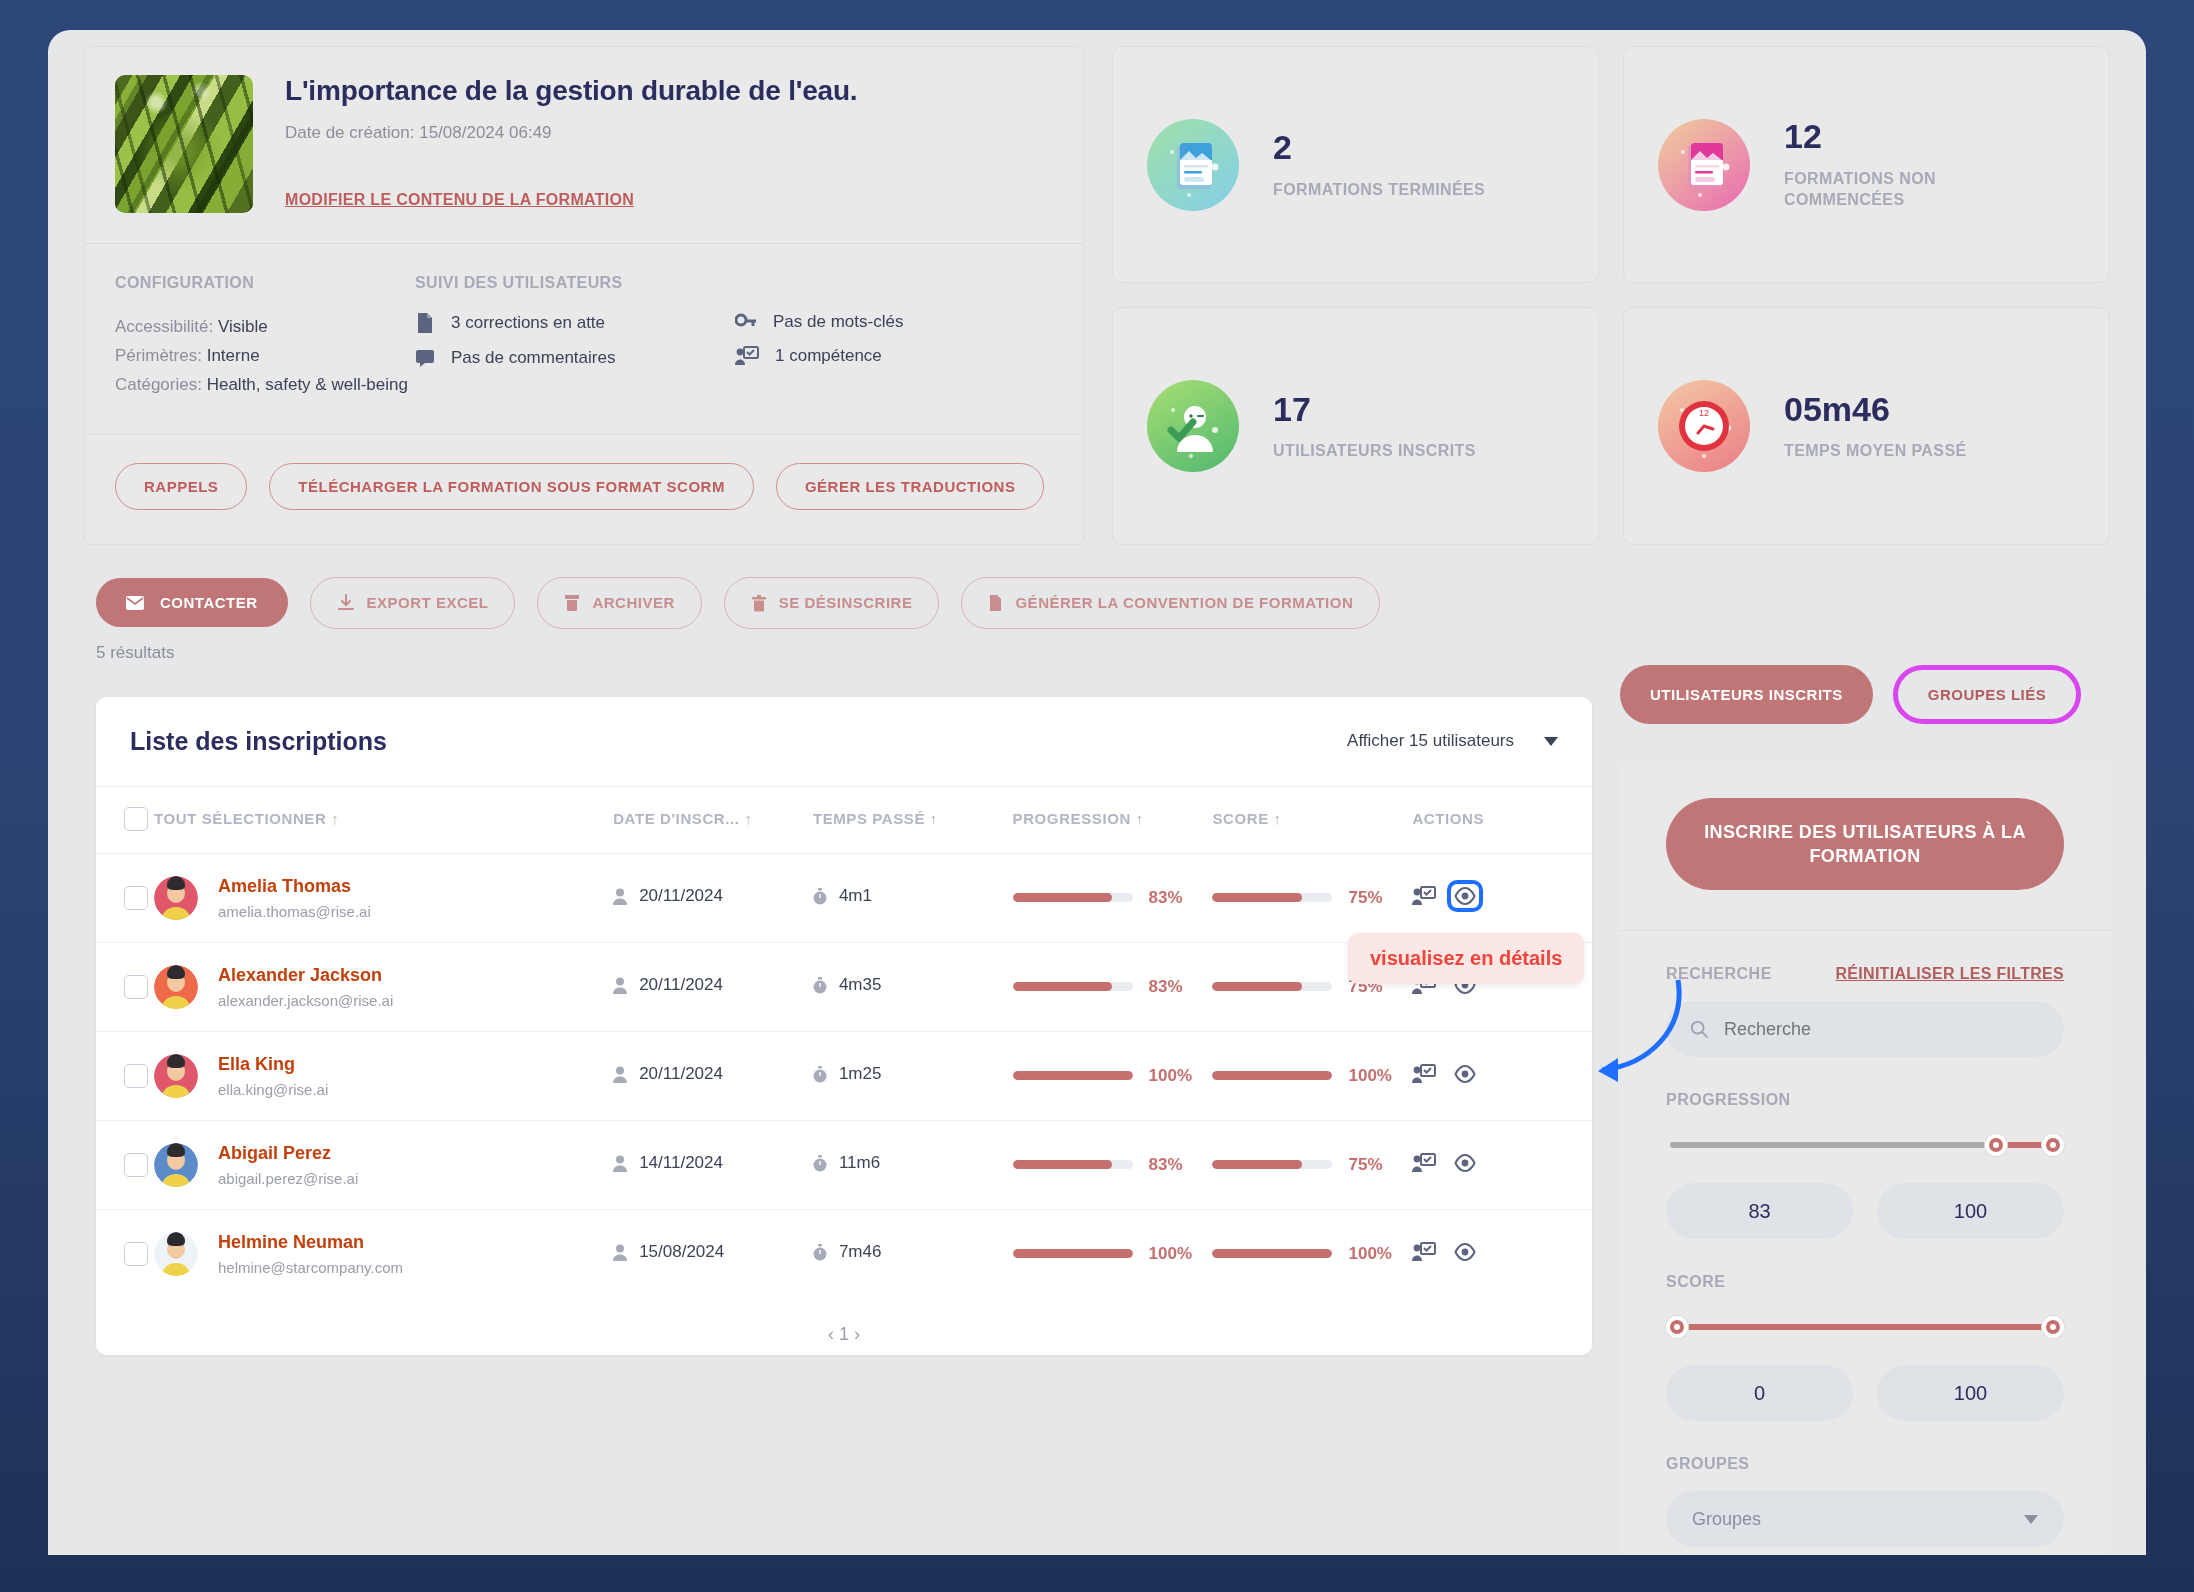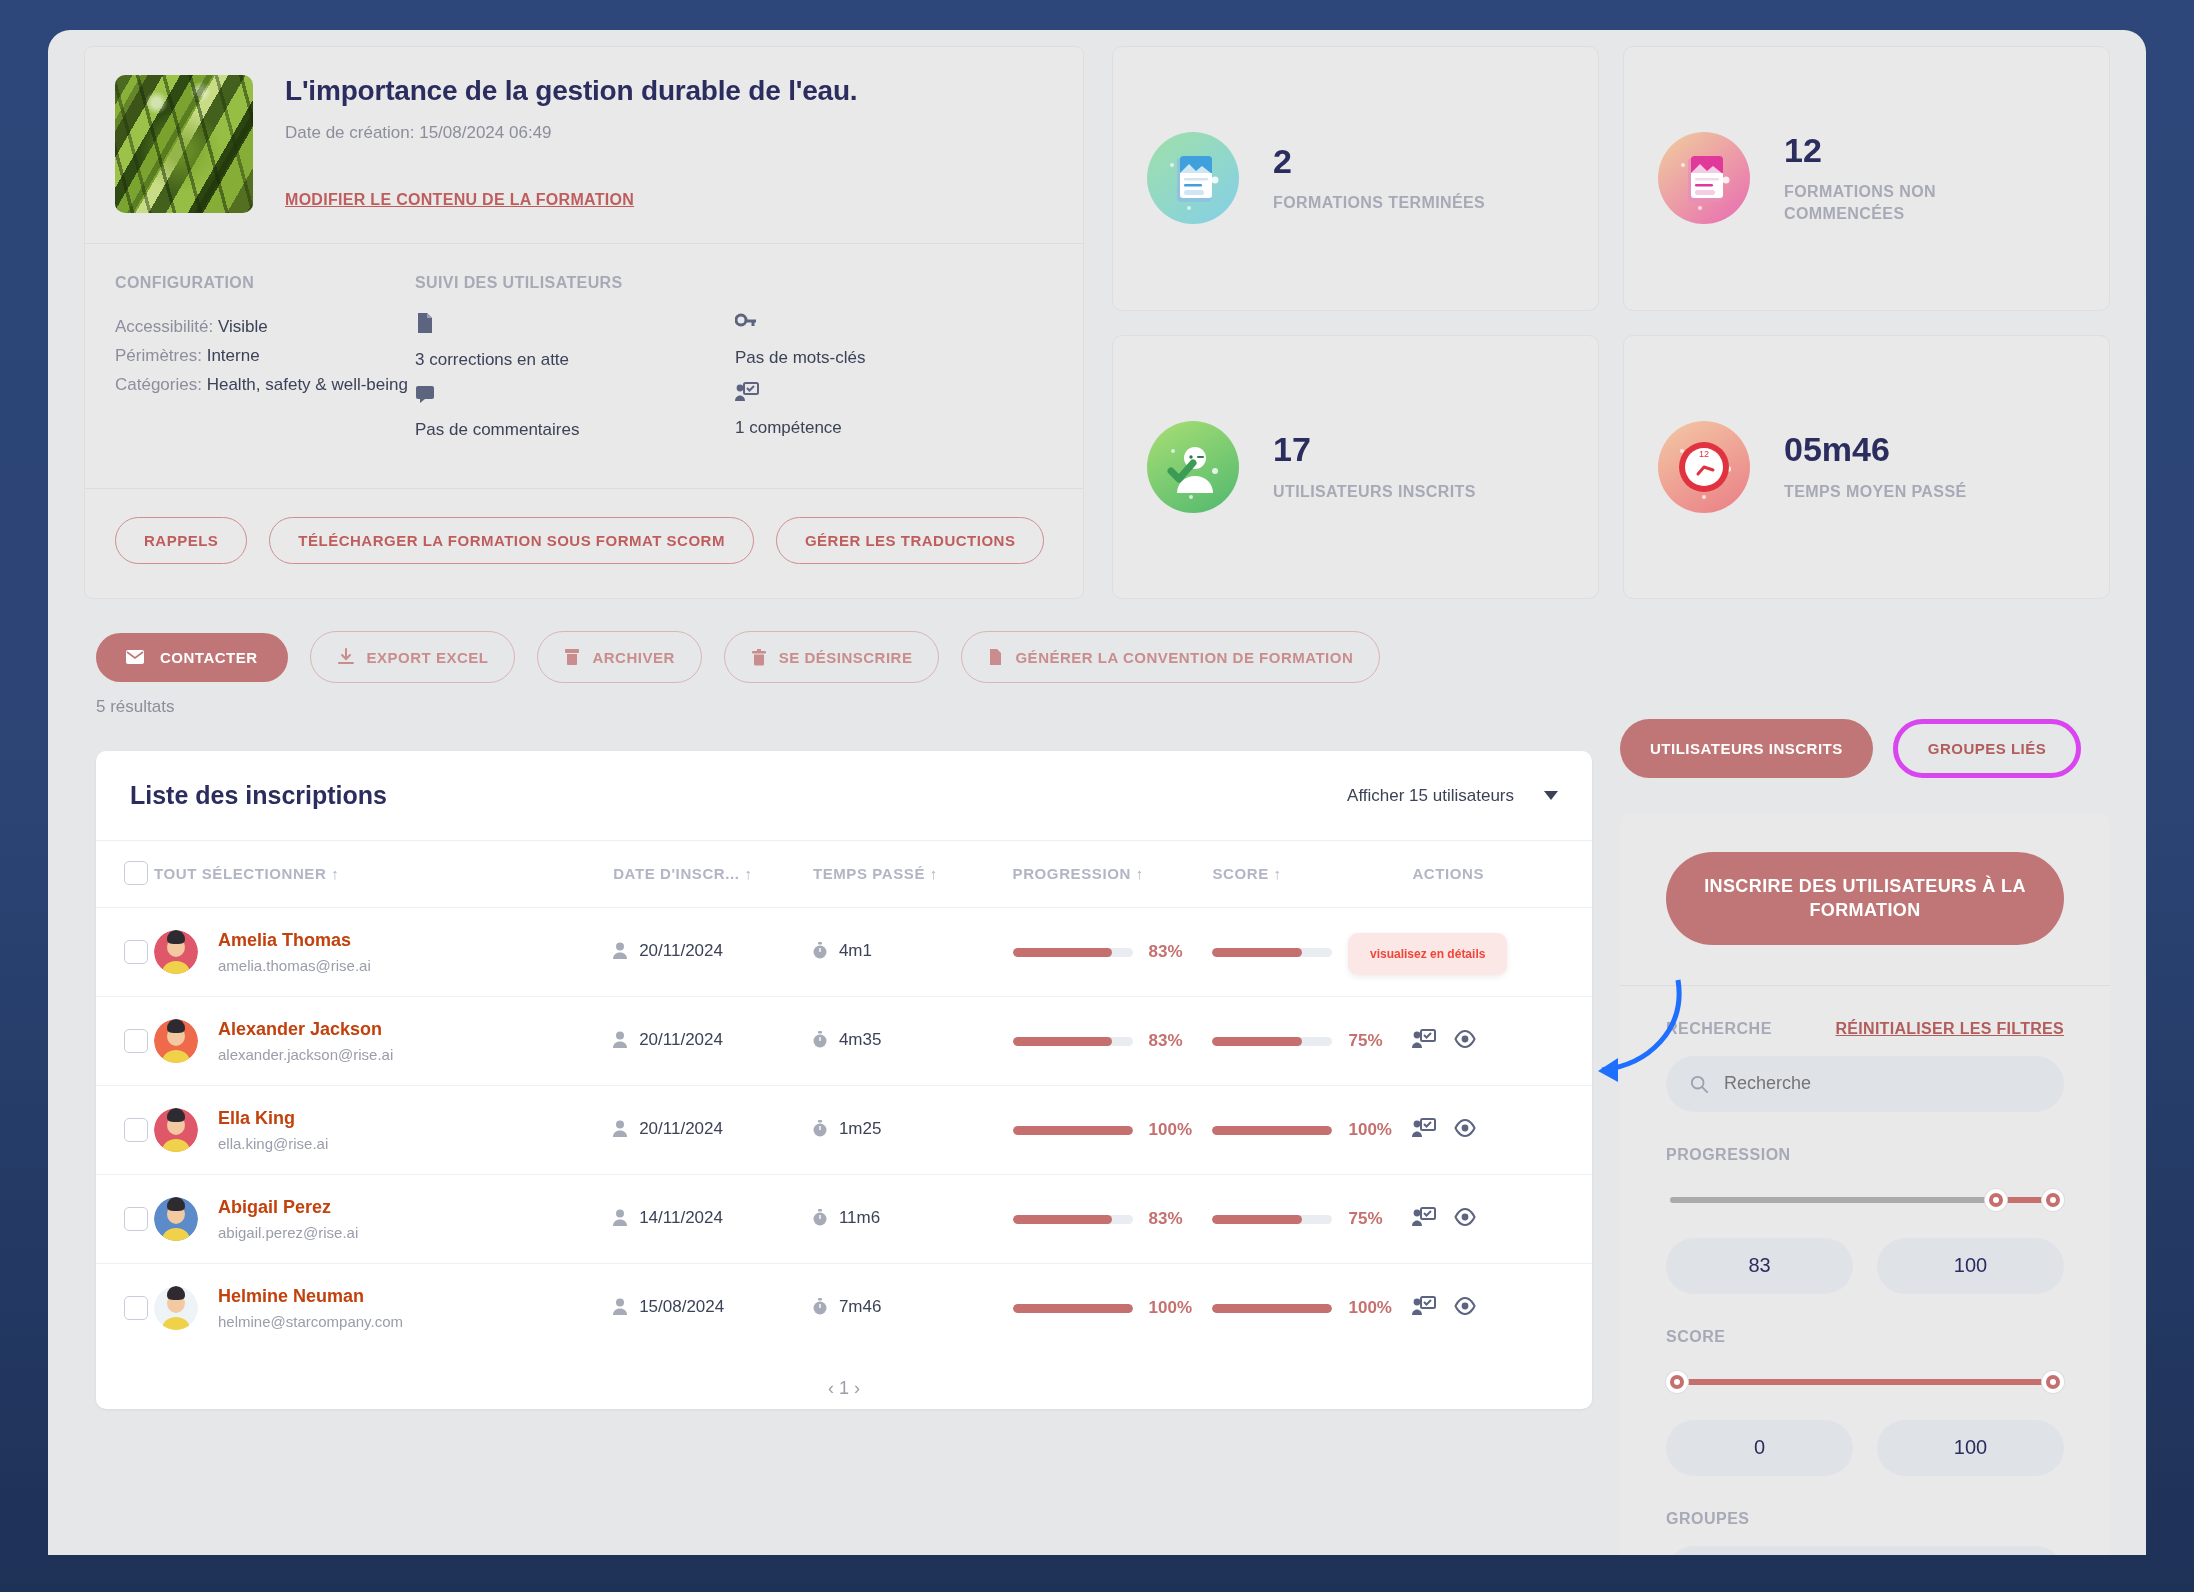--- a/index.html
+++ b/index.html
@@ -56,21 +56,21 @@
   .course-date { margin-top: 16px; font-size: 17px; color: #8c8e9b; }
   .course-edit-link { margin-top: 48px; display: inline-block; font-size: 16px; font-weight: 700; color: #bf5d5d; letter-spacing: .3px; }
 
   .course-meta { display: flex; padding: 30px 30px 34px 30px; border-bottom: 1px solid #dcdcdd; }
   .meta-col-config { width: 300px; }
   .meta-col-follow { flex: 1; display: flex; }
   .meta-head { font-size: 16px; font-weight: 700; color: #a7a9b6; letter-spacing: .4px; margin-bottom: 20px; }
   .meta-line { font-size: 17px; color: #8c8e9b; line-height: 1.72; }
   .meta-line b { color: #3c4257; font-weight: 400; }
   .follow-sub { width: 300px; }
-  .follow-item { display: flex; gap: 16px; font-size: 17px; color: #3c4257; margin-bottom: 14px; flex-direction: column; }
+  .follow-item { display: flex; align-items: center; gap: 16px; font-size: 17px; color: #3c4257; margin-bottom: 14px; }
   .follow-item svg { flex: 0 0 auto; }
 
   .course-actions { display: flex; gap: 22px; padding: 28px 30px 34px 30px; }
   .pill {
     border: 1px solid #cf8f8f; color: #bf5d5d; background: transparent;
     border-radius: 999px; font-size: 15px; font-weight: 700; letter-spacing: .5px;
     padding: 14px 28px; white-space: nowrap;
   }
 
   
@@ -138,21 +138,21 @@
   .bar { width: 120px; height: 9px; border-radius: 999px; background: #e9ecf1; overflow: hidden; }
   .bar > i { display: block; height: 100%; border-radius: 999px; background: #c5706e; }
   .pct { font-size: 17px; font-weight: 700; color: #c5706e; }
   .acts { display: inline-flex; align-items: center; gap: 18px; }
   .eye-hl { outline: 4px solid #1f6fff; outline-offset: 3px; border-radius: 3px; }
 
   
   .callout {
     position: absolute; left: 1300px; top: 903px;
     background: #fbe7e5; color: #f0453a; border-radius: 10px;
-    font-size: 12px; font-weight: 700; padding: 14px 22px; white-space: nowrap;
+    font-size: 20px; font-weight: 700; padding: 14px 22px; white-space: nowrap;
     box-shadow: 0 2px 6px rgba(0,0,0,.08);
   }
   .callout-arrow { position: absolute; left: 1530px; top: 940px; }
 
   
   .tabs-row { display: flex; gap: 20px; margin-top: 36px; justify-content: flex-start; }
   .tab-solid { background:#c07676; color:#fff; border:none; border-radius:999px; font-size:15px; font-weight:700; letter-spacing:.5px; padding:16px 30px; }
   .tab-ghost { background:transparent; color:#b25c5c; border:5px solid #d946ef; border-radius:999px; font-size:15px; font-weight:700; letter-spacing:.5px; padding:16px 30px; }
 
   .filters-card { background:#e9e9ea; border-radius:10px; margin-top:36px; }

